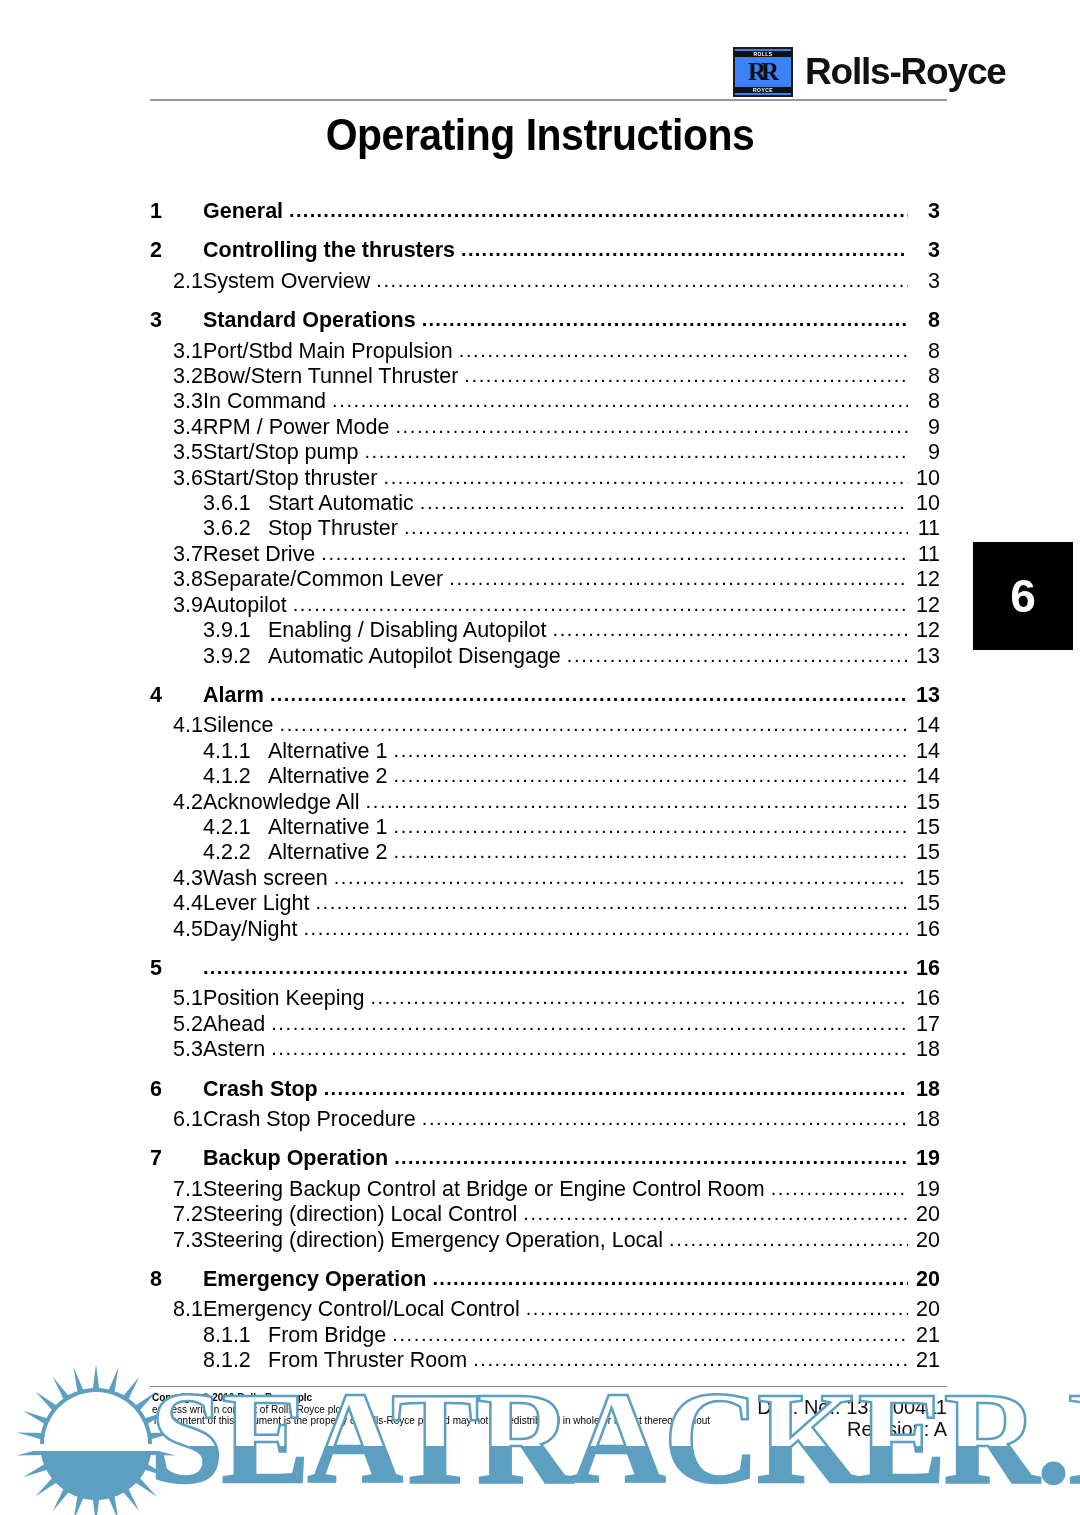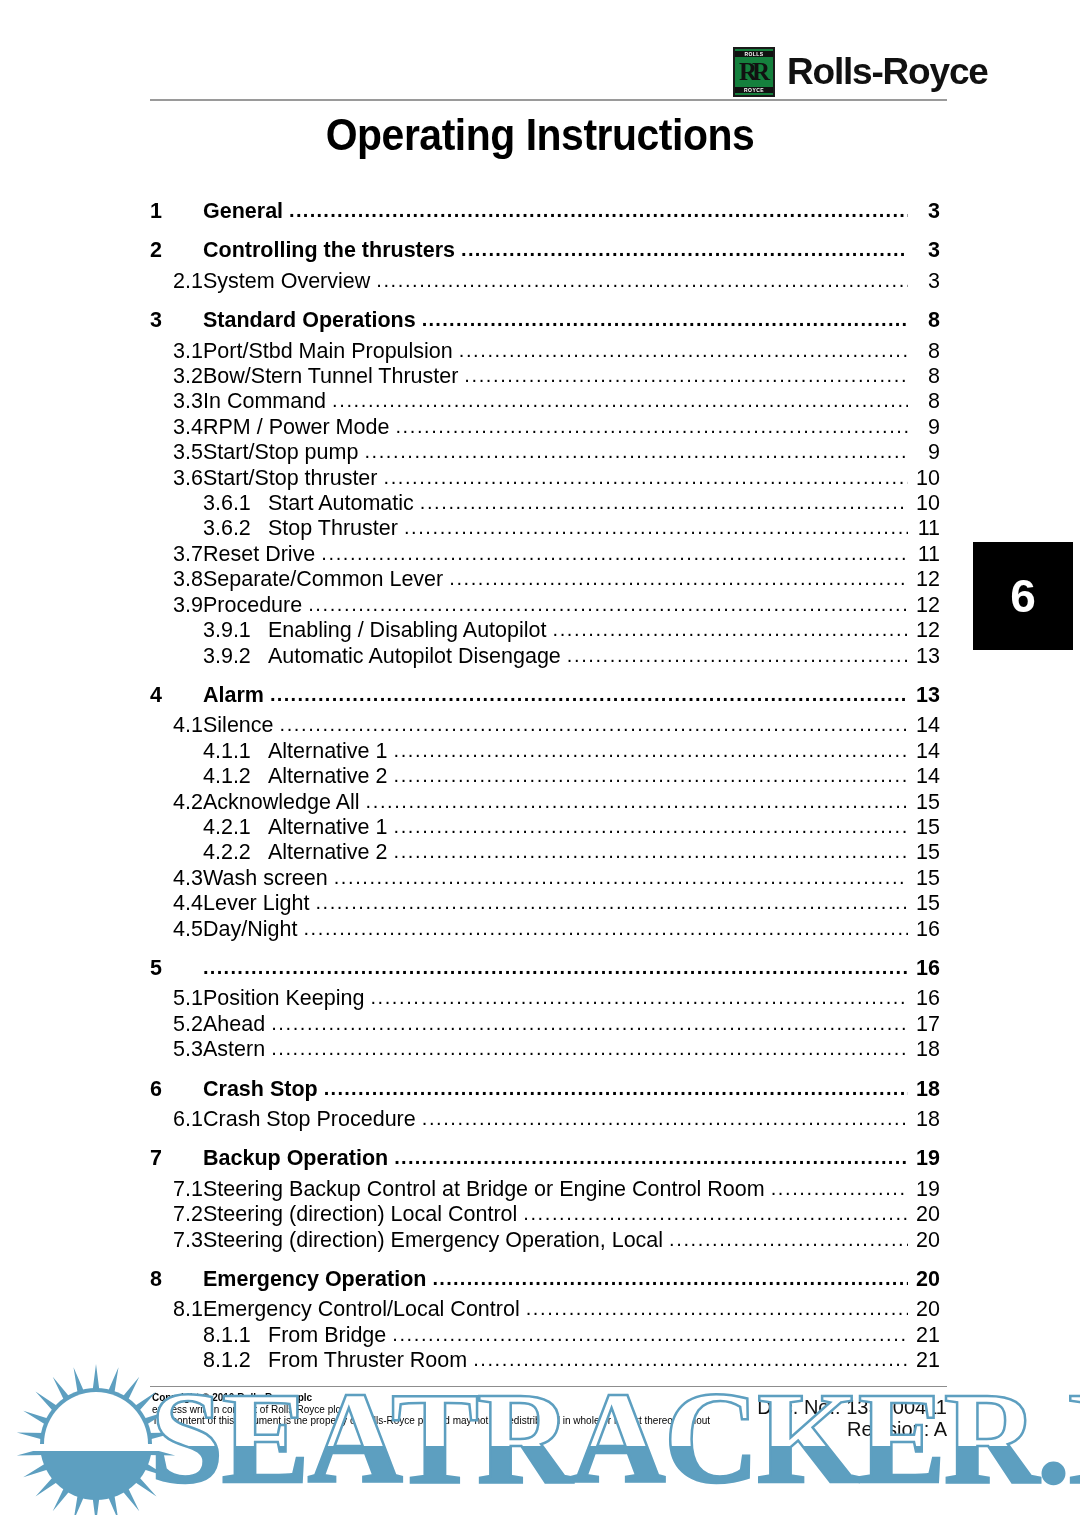--- a/index.html
+++ b/index.html
@@ -23,23 +23,23 @@
   }
   .brand {
     position: absolute;
     left: 733px;
     top: 47px;
     display: flex;
     align-items: center;
     gap: 12px;
   }
   .brand-badge {
-    width: 42px;
+    width: 60px;
     height: 50px;
-    background: #15803d;
+    background: #3b82f6;
     border: 2px solid #1a1a1a;
     display: flex;
     flex-direction: column;
     align-items: center;
     justify-content: space-between;
     padding: 2px 0;
     box-sizing: border-box;
   }
   .badge-top, .badge-bottom {
     font-size: 5px;
@@ -309,21 +309,21 @@
         <span class="pg">11</span>
       </div>
       <div class="toc-row lvl2">
         <span class="num">3.8</span>
         <span class="label">Separate/Common Lever</span>
         <span class="dots">..................................................................................................................................</span>
         <span class="pg">12</span>
       </div>
       <div class="toc-row lvl2">
         <span class="num">3.9</span>
-        <span class="label">Procedure</span>
+        <span class="label">Autopilot</span>
         <span class="dots">..................................................................................................................................</span>
         <span class="pg">12</span>
       </div>
       <div class="toc-row lvl3">
         <span class="num">3.9.1</span>
         <span class="label">Enabling / Disabling Autopilot</span>
         <span class="dots">..................................................................................................................................</span>
         <span class="pg">12</span>
       </div>
       <div class="toc-row lvl3">

